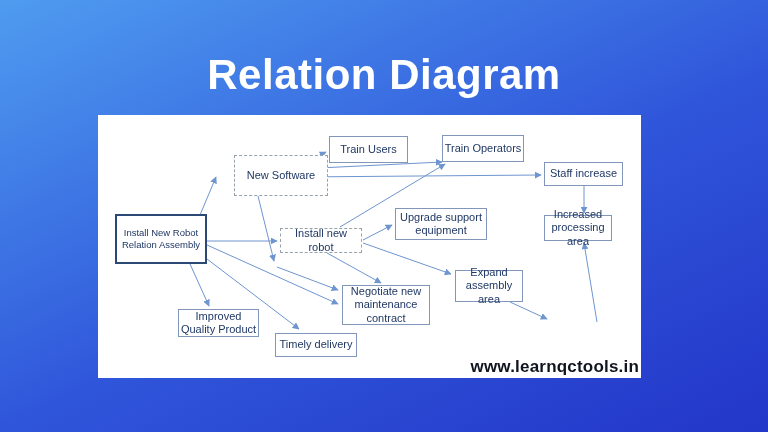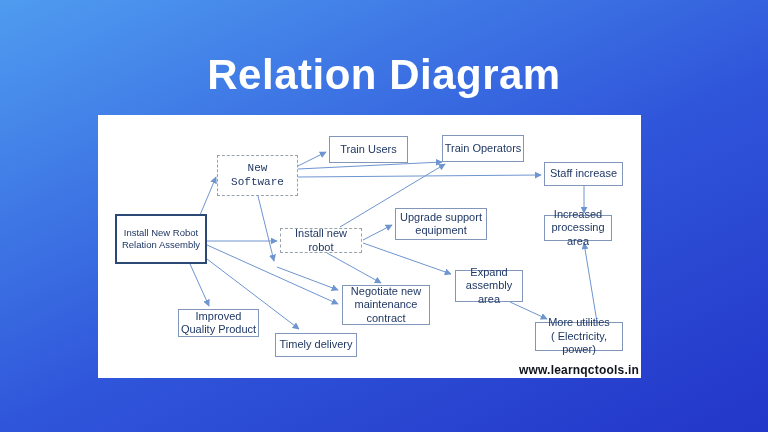--- a/index.html
+++ b/index.html
@@ -23,21 +23,21 @@
     position:absolute;z-index:2;box-sizing:border-box;
     background:#ffffff;color:var(--box-text,#203864);
     display:flex;flex-direction:column;justify-content:center;align-items:center;
     text-align:center;font-size:11px;line-height:1.22;
   }
   .node.solid{border:1px solid var(--box-border,#8296ba);}
   .node.dashed{border:1px dashed var(--dashed-border,#98a2ad);}
   .node.primary{border:2.5px solid var(--primary-border,#2c4875);font-size:9.5px;}
   .watermark{
     position:absolute;right:2px;bottom:1px;z-index:3;
-    font-size:12px;font-weight:700;color:var(--watermark-color,#10141f);
+    font-size:17px;font-weight:700;color:var(--watermark-color,#10141f);
     letter-spacing:0.2px;
   }
 </style>
 </head>
 <body>
 
 <h1 class="title">Relation Diagram</h1>
 
 <div class="panel">
   <svg class="connector-layer" width="543" height="263" viewBox="0 0 543 263" xmlns="http://www.w3.org/2000/svg">
@@ -64,21 +64,21 @@
         <line x1="486" y1="71" x2="486" y2="98" marker-end="url(#arrowhead)"></line>
         <line x1="412" y1="187" x2="449" y2="204" marker-end="url(#arrowhead)"></line>
         <line x1="499" y1="207" x2="486" y2="128" marker-end="url(#arrowhead)"></line>
       </g>
   </svg>
   <div class="watermark">www.learnqctools.in</div>
 <div class="node primary" style="left: 17px; top: 99px; width: 92px; height: 50px;">
       <div>Install New Robot</div>
       <div>Relation Assembly</div>
     </div>
-    <div class="node dashed" style="left: 119px; top: 40px; width: 81px; height: 41px; font-family: Liberation Mono, monospace;">
+    <div class="node dashed" style="left: 136px; top: 40px; width: 94px; height: 41px;">
       <div>New Software</div>
     </div>
     <div class="node solid" style="left: 231px; top: 21px; width: 79px; height: 27px;">
       <div>Train Users</div>
     </div>
     <div class="node solid" style="left: 344px; top: 20px; width: 82px; height: 27px;">
       <div>Train Operators</div>
     </div>
     <div class="node solid" style="left: 446px; top: 47px; width: 79px; height: 24px;">
       <div>Staff increase</div>
@@ -103,17 +103,13 @@
       <div>Expand assembly</div>
       <div>area</div>
     </div>
     <div class="node solid" style="left: 80px; top: 194px; width: 81px; height: 28px;">
       <div>Improved</div>
       <div>Quality Product</div>
     </div>
     <div class="node solid" style="left: 177px; top: 218px; width: 82px; height: 24px;">
       <div>Timely delivery</div>
     </div>
-    <div class="node solid" style="left: 437px; top: 207px; width: 88px; height: 29px;">
-      <div>More utilities</div>
-      <div>( Electricity, power)</div>
-    </div>
   </div>
 
 </body></html>

